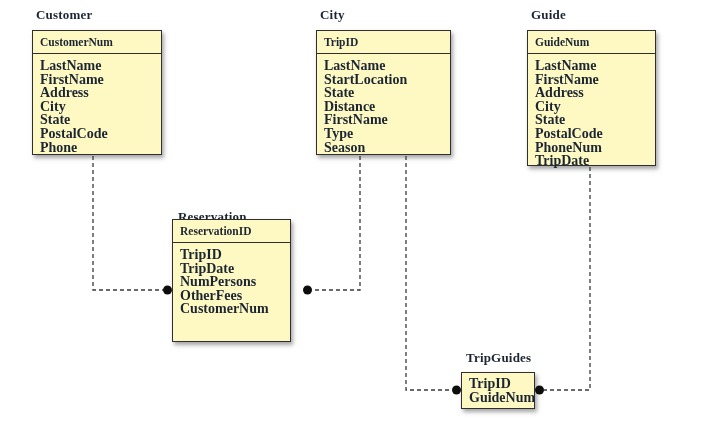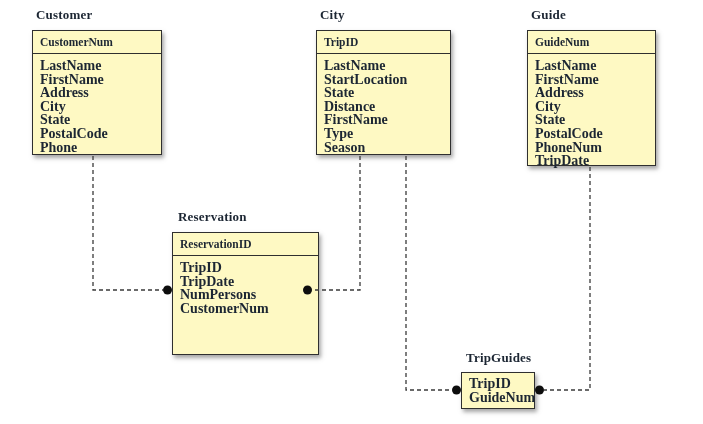--- a/index.html
+++ b/index.html
@@ -97,26 +97,27 @@
       <div class="field">Address</div>
       <div class="field">City</div>
       <div class="field">State</div>
       <div class="field">PostalCode</div>
       <div class="field">PhoneNum</div>
       <div class="field">TripDate</div>
     </div>
   </div>
 
   <div class="entity-title" style="left:178px; top:210px;">Reservation</div>
-  <div class="entity-box" style="left:172px; top:232px; width:147px; height:123px;">
+  <div class="entity-box" style="left:172px; top:219px; width:119px; height:123px;">
     <div class="pk-row">ReservationID</div>
     <div class="fields">
       <div class="field">TripID</div>
       <div class="field">TripDate</div>
       <div class="field">NumPersons</div>
+      <div class="field">OtherFees</div>
       <div class="field">CustomerNum</div>
     </div>
   </div>
 
   <div class="entity-title" style="left:466px; top:351px;">TripGuides</div>
   <div class="entity-box" style="left:461px; top:372px; width:74px; height:37px;">
     <div class="single-section">
       <div class="field">TripID</div>
       <div class="field">GuideNum</div>
     </div>

